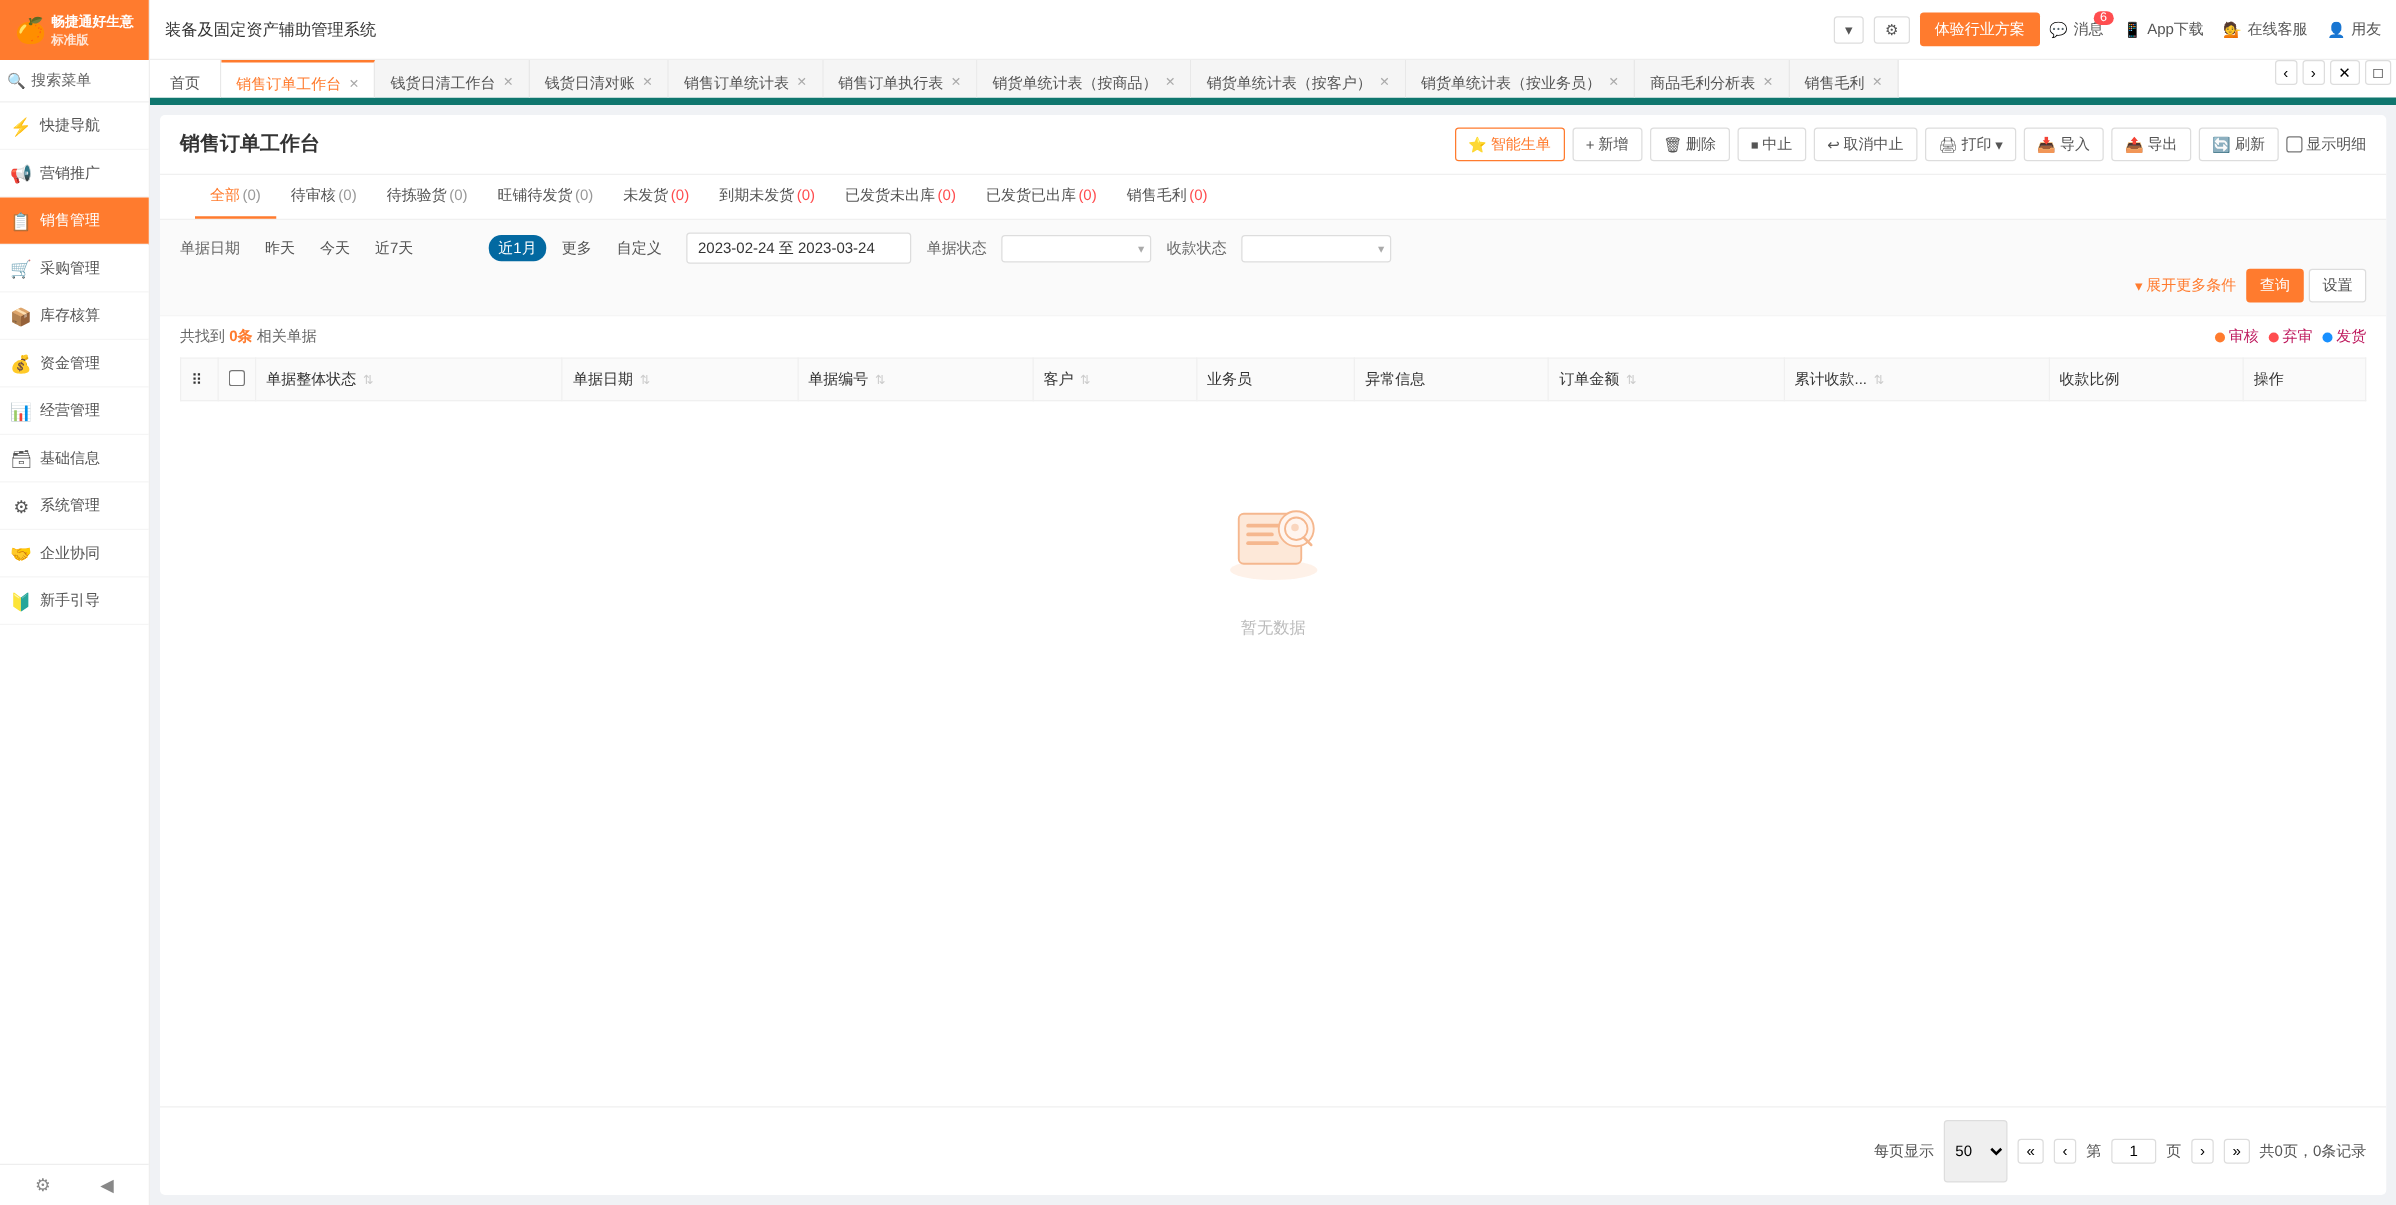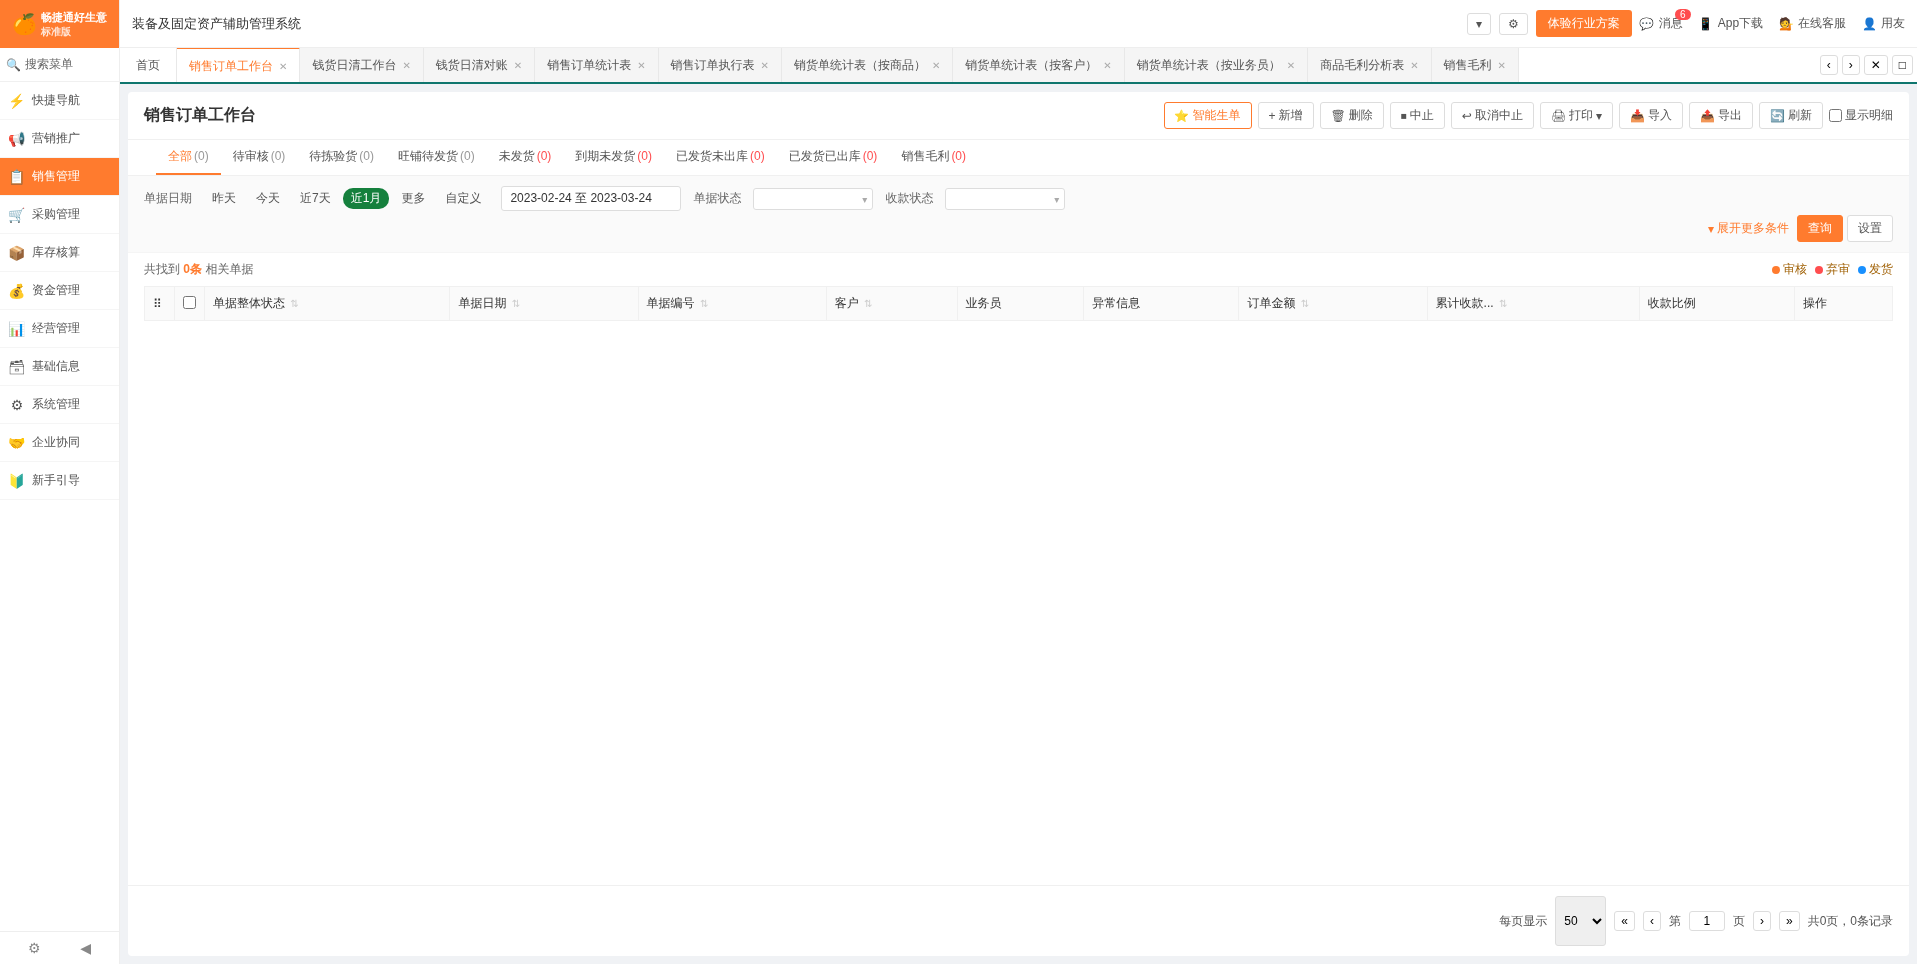--- a/index.html
+++ b/index.html
@@ -123,23 +123,23 @@
       text-align: center;
       position: absolute;
       top: -6px;
       right: -8px;
     }
 
     
     .tabs-bar {
       height: 36px;
       background: #fff;
-      border-bottom: 2px solid #0f766e;
-      display: flex;
-      align-items: center;
+      border-bottom: 6px solid #0f766e;
+      display: flex;
+      align-items: flex-start;
       overflow: hidden;
     }
     .tab-item {
       height: 36px;
       padding: 0 12px;
       display: flex;
       align-items: center;
       gap: 6px;
       cursor: pointer;
       white-space: nowrap;
@@ -314,23 +314,24 @@
       gap: 4px;
     }
     .date-opt {
       padding: 2px 8px;
       border-radius: 3px;
       cursor: pointer;
       font-size: 12px;
       color: #555;
     }
     .date-opt.active {
-      background: #15803d;
+      background: #0369a1;
       color: #fff;
       border-radius: 10px;
+      margin-left: 48px;
     }
     .filter-date-input {
       border: 1px solid #ddd;
       border-radius: 3px;
       padding: 3px 8px;
       font-size: 12px;
       color: #333;
       background: #fff;
     }
     .filter-select {
@@ -394,21 +395,21 @@
     .table-meta-actions {
       display: flex;
       align-items: center;
       gap: 8px;
     }
     .meta-action-btn {
       display: flex;
       align-items: center;
       gap: 3px;
       font-size: 12px;
-      color: #a16207;
+      color: #be185d;
       cursor: pointer;
     }
     .meta-action-btn .dot {
       width: 8px;
       height: 8px;
       border-radius: 50%;
       display: inline-block;
     }
     .dot-orange { background: #ff7b2e; }
     .dot-red { background: #ff4d4f; }
@@ -807,20 +808,34 @@
               </th>
               <th>
                 <span>操作</span>
               </th>
             </tr>
           </thead>
           <tbody id="table-body">
           </tbody>
         </table>
 
+        <div class="empty-state">
+          <svg class="empty-icon" viewBox="0 0 100 100" xmlns="http://www.w3.org/2000/svg">
+            <ellipse cx="50" cy="75" rx="35" ry="8" fill="#fde8d8" opacity="0.6"></ellipse>
+            <rect x="22" y="30" width="50" height="40" rx="4" fill="#fde8d8" stroke="#f5b78e" stroke-width="1.5"></rect>
+            <rect x="28" y="38" width="30" height="3" rx="1.5" fill="#f5b78e"></rect>
+            <rect x="28" y="45" width="22" height="3" rx="1.5" fill="#f5b78e"></rect>
+            <rect x="28" y="52" width="26" height="3" rx="1.5" fill="#f5b78e"></rect>
+            <circle cx="68" cy="42" r="14" fill="#fff5ef" stroke="#f5b78e" stroke-width="1.5"></circle>
+            <circle cx="68" cy="42" r="9" fill="none" stroke="#f5b78e" stroke-width="1.5"></circle>
+            <line x1="74" y1="49" x2="80" y2="55" stroke="#f5b78e" stroke-width="2" stroke-linecap="round"></line>
+            <circle cx="67" cy="41" r="3" fill="#f5b78e" opacity="0.5"></circle>
+          </svg>
+          <span>暂无数据</span>
+        </div>
       </div>
 
       <div class="pagination">
         <span>每页显示</span>
         <select>
           <option>50</option>
           <option>10</option>
           <option>20</option>
           <option>100</option>
         </select>

